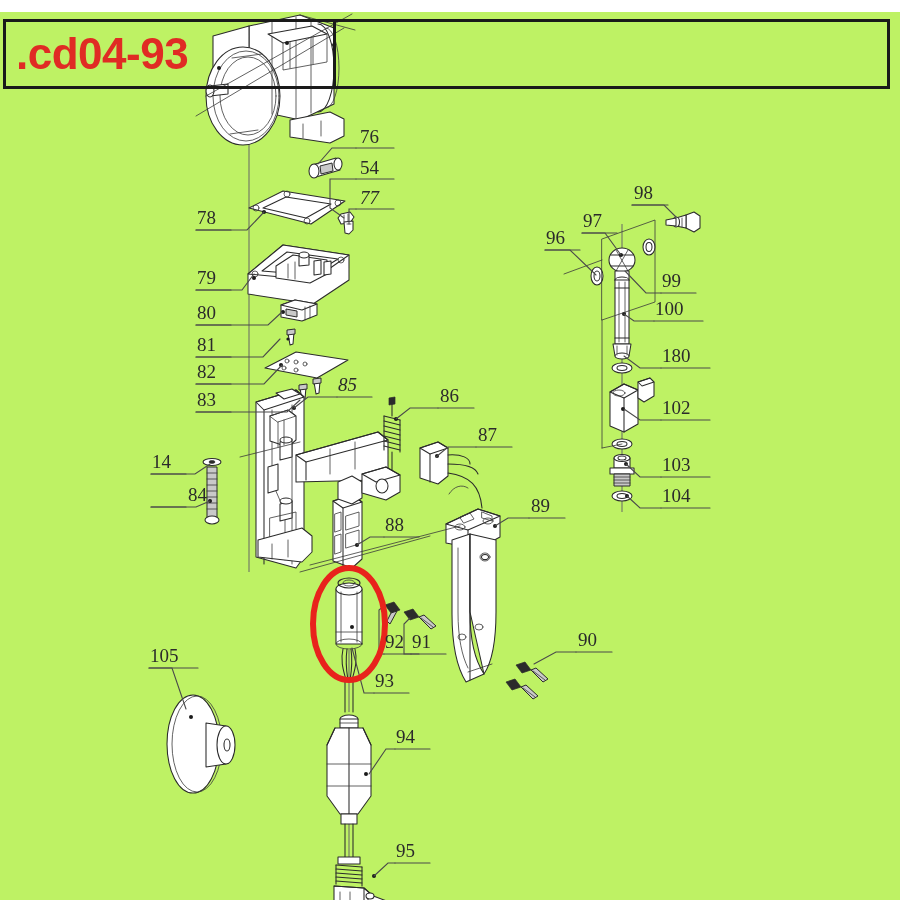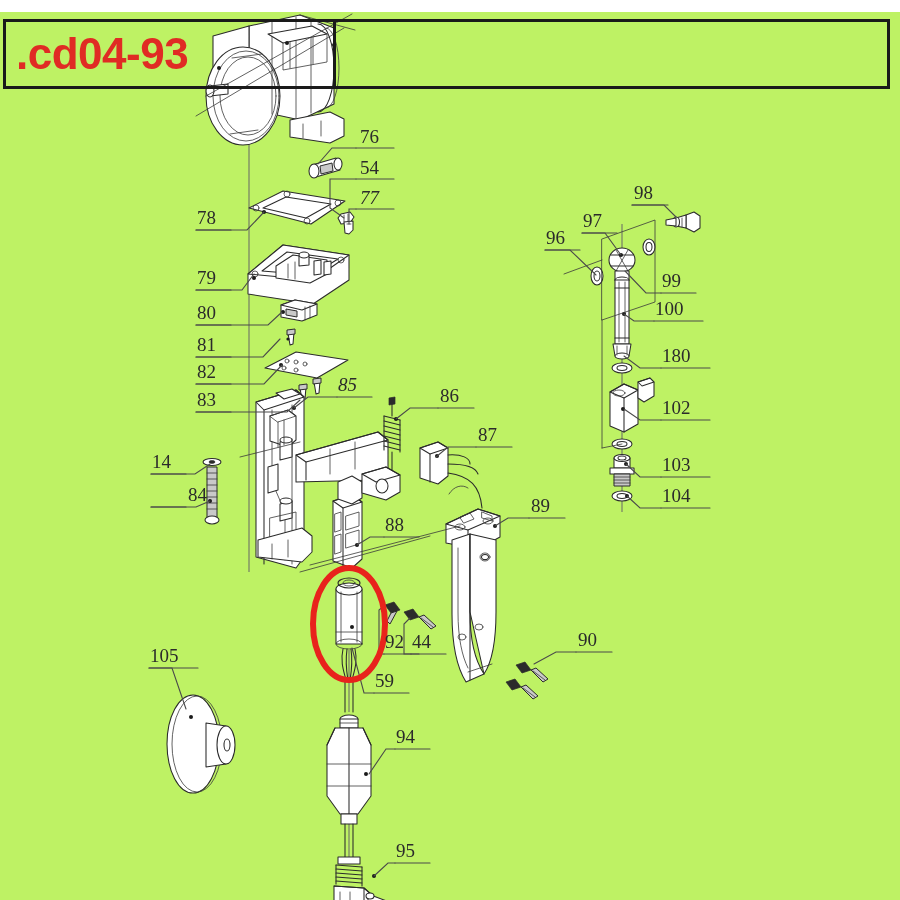--- a/index.html
+++ b/index.html
@@ -544,23 +544,23 @@
       <div class="callout" style="left: 197px; top: 347px;">82</div>
       <div class="callout" style="left: 197px; top: 375px;">83</div>
       <div class="callout" style="left: 338px; top: 360px; font-style: italic;">85</div>
       <div class="callout" style="left: 440px; top: 371px;">86</div>
       <div class="callout" style="left: 478px; top: 410px;">87</div>
       <div class="callout" style="left: 385px; top: 500px;">88</div>
       <div class="callout" style="left: 531px; top: 481px;">89</div>
       <div class="callout" style="left: 152px; top: 437px;">14</div>
       <div class="callout" style="left: 152px; top: 470px; margin-left: 36px;">84</div>
       <div class="callout" style="left: 578px; top: 615px;">90</div>
-      <div class="callout" style="left: 412px; top: 617px;">44</div>
+      <div class="callout" style="left: 412px; top: 617px;">91</div>
       <div class="callout" style="left: 385px; top: 617px;">92</div>
-      <div class="callout" style="left: 375px; top: 656px;">59</div>
+      <div class="callout" style="left: 375px; top: 656px;">93</div>
       <div class="callout" style="left: 396px; top: 712px;">94</div>
       <div class="callout" style="left: 396px; top: 826px;">95</div>
       <div class="callout" style="left: 546px; top: 213px;">96</div>
       <div class="callout" style="left: 583px; top: 196px;">97</div>
       <div class="callout" style="left: 634px; top: 168px;">98</div>
       <div class="callout" style="left: 662px; top: 256px;">99</div>
       <div class="callout" style="left: 655px; top: 284px;">100</div>
       <div class="callout" style="left: 662px; top: 331px;">180</div>
       <div class="callout" style="left: 662px; top: 383px;">102</div>
       <div class="callout" style="left: 662px; top: 440px;">103</div>

